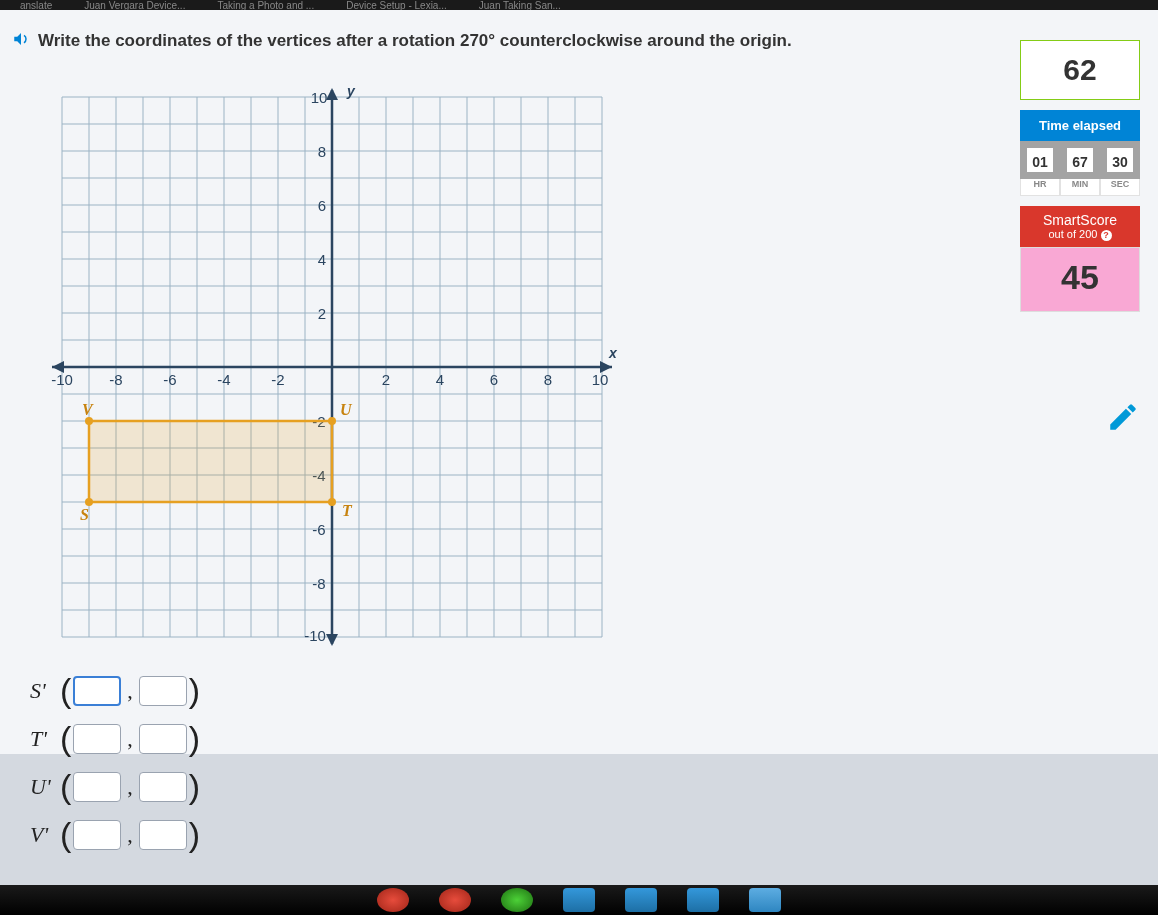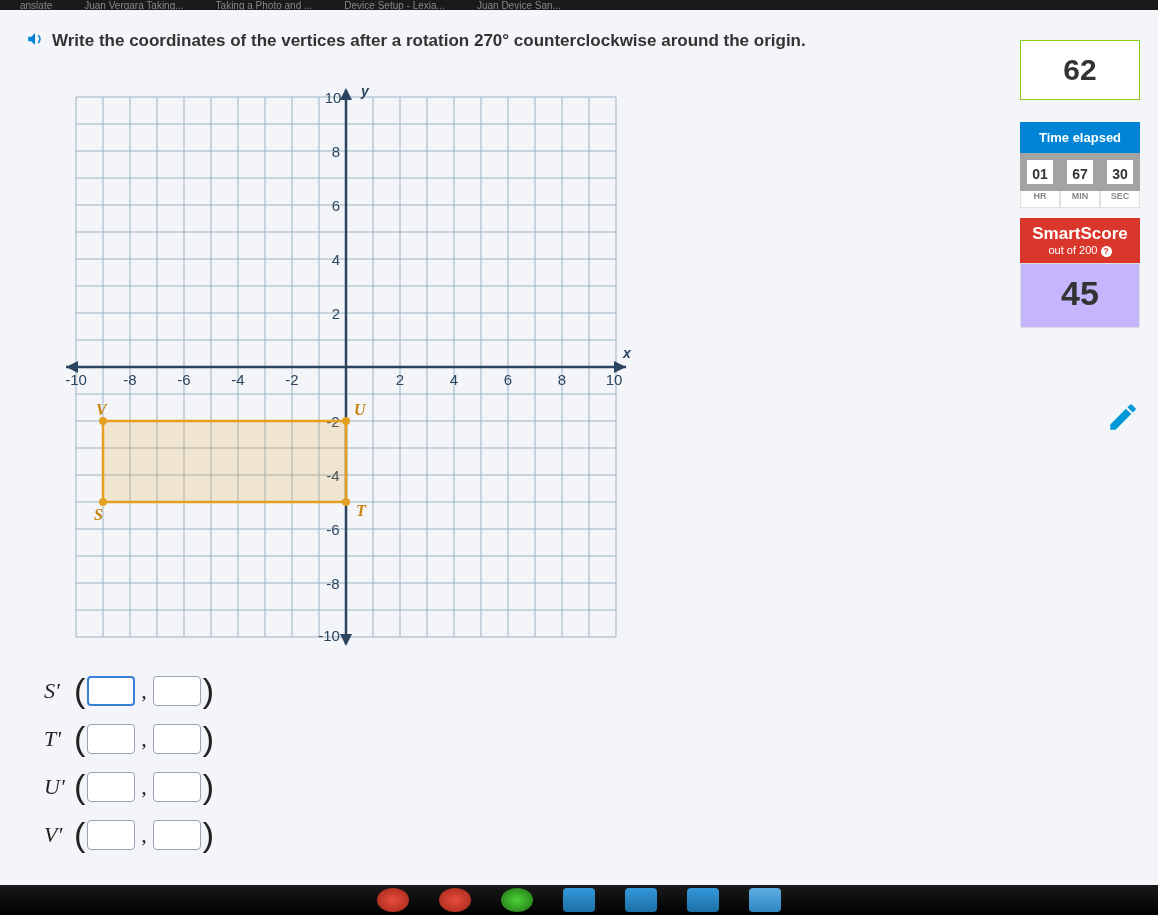--- a/index.html
+++ b/index.html
@@ -17,23 +17,23 @@
     display: flex;
     align-items: center;
     padding-left: 20px;
     gap: 32px;
     color: #888;
     font-size: 10px;
     overflow: hidden;
   }
   .main {
     background: #f3f5f8;
-    padding: 18px 26px;
+    padding: 18px 12px;
     position: relative;
-    height: 875px;
+    height: 744px;
   }
   .question-row {
     display: flex;
     align-items: flex-start;
     gap: 8px;
     color: #333;
     font-size: 17px;
     font-weight: bold;
     line-height: 1.5;
     max-width: 880px;
@@ -98,21 +98,20 @@
     font-weight: bold;
     color: #333;
     border: 1px solid #84cc16;
   }
   .time-header {
     background: #0084d6;
     color: #fff;
     font-size: 13px;
     font-weight: bold;
     padding: 8px 0;
-    margin-top: 12px;
   }
   .time-cells {
     display: flex;
     background: #fff;
   }
   .time-cell {
     flex: 1;
     padding: 6px 0 2px;
     border: 7px solid #a3a3a3;
     font-size: 14px;
@@ -130,24 +129,24 @@
     font-weight: bold;
     padding-bottom: 6px;
     border: 1px solid #e2e2e2;
     border-top: none;
   }
   .smart-header {
     background: #d9372c;
     color: #fff;
     padding: 6px 0;
   }
-  .smart-header .t1 { font-size: 17px; font-weight: bold; }
+  .smart-header .t1 { font-size: 14px; font-weight: normal; }
   .smart-header .t2 { font-size: 11px; }
   .score-box {
-    background: #c4b5fd;
+    background: #f9a8d4;
     padding: 10px 0 14px;
     font-size: 34px;
     font-weight: bold;
     color: #333;
     border: 1px solid #ddd;
   }
   .pencil {
     position: absolute;
     right: 18px;
     top: 390px;
@@ -170,24 +169,24 @@
     width: 32px;
     height: 24px;
     border-radius: 50%;
   }
 </style>
 </head>
 <body>
 
 <div class="browser-tabs">
   <span>anslate</span>
-  <span>Juan Vergara Taking...</span>
+  <span>Juan Vergara Device...</span>
   <span>Taking a Photo and ...</span>
   <span>Device Setup - Lexia...</span>
-  <span>Juan Device San...</span>
+  <span>Juan Taking San...</span>
 </div>
 
 <div class="main">
 
   <div class="question-row">
     <span class="speaker-icon">
       <svg viewBox="0 0 24 24">
           <path fill="#0084d6" d="M3 9v6h4l5 5V4L7 9H3z"></path>
           <path fill="none" stroke="#0084d6" stroke-width="2" d="M16 7a6 6 0 010 10"></path>
         </svg>

